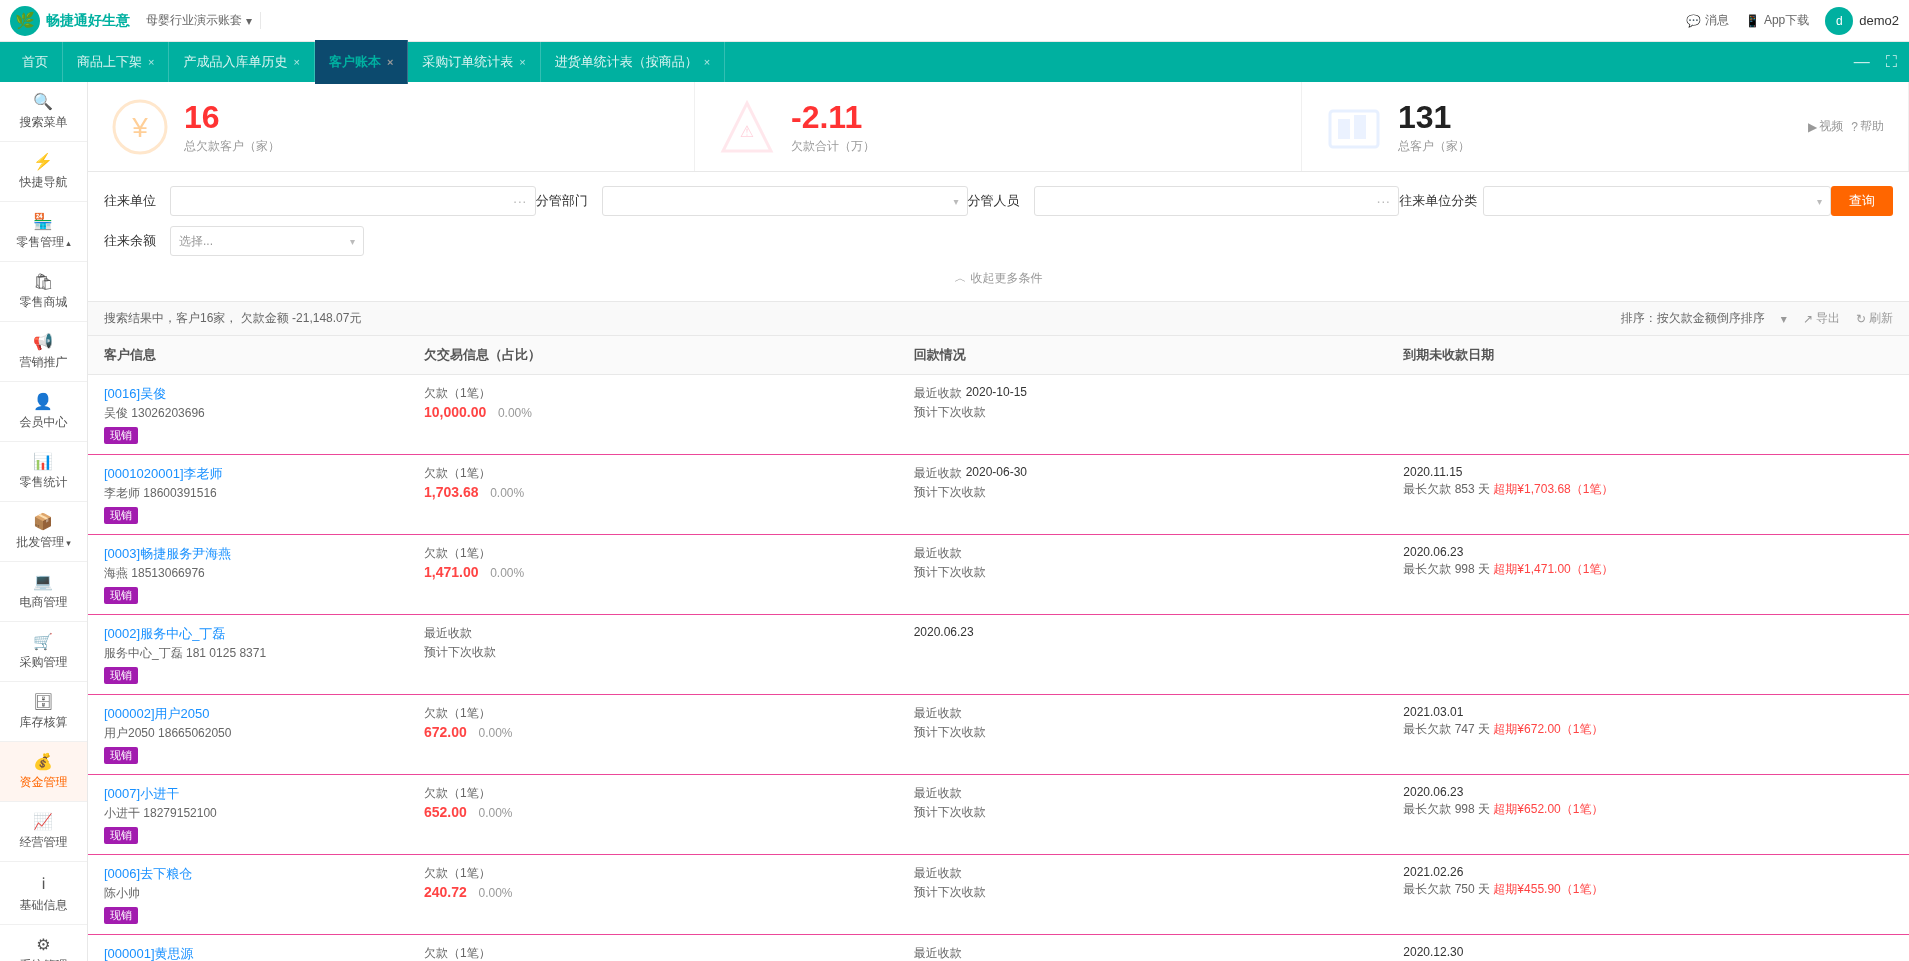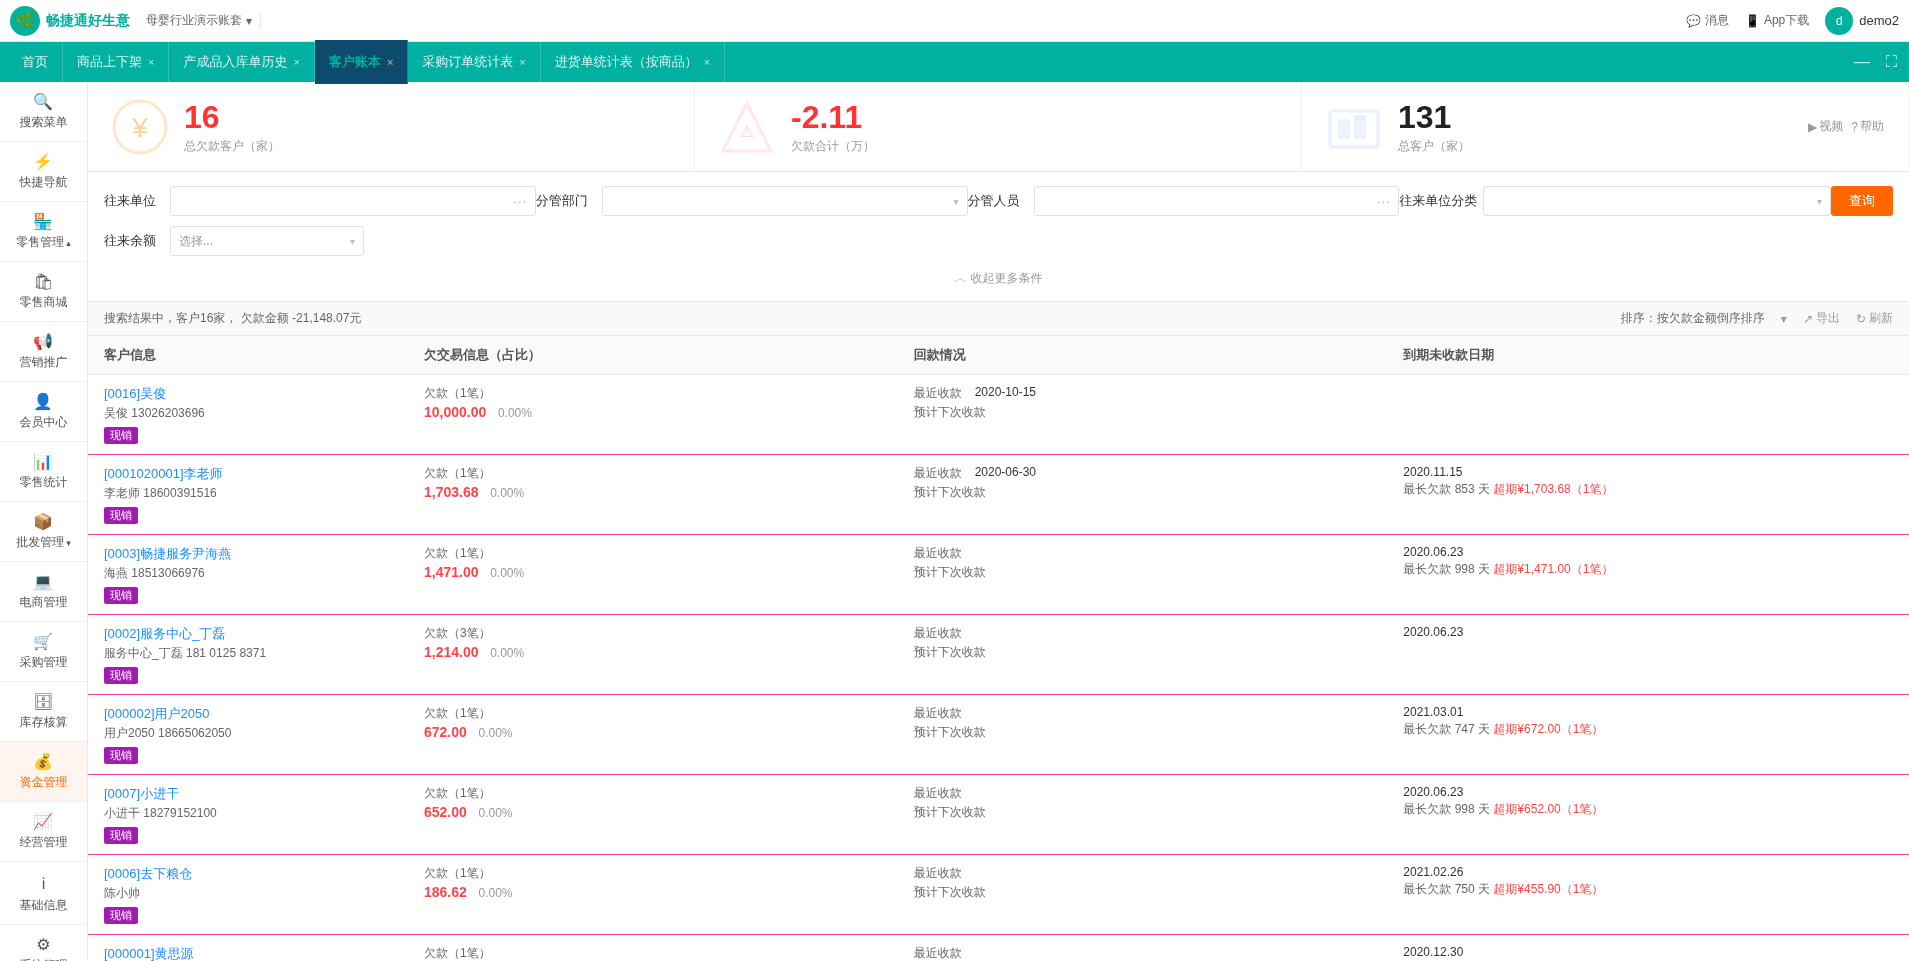--- a/index.html
+++ b/index.html
@@ -80,21 +80,21 @@
     .customer-name { color: #1890ff; font-size: 13px; cursor: pointer; }
     .customer-phone { font-size: 12px; color: #666; margin: 2px 0; }
     .customer-tag { display: inline-block; background: #a21caf; color: white; font-size: 11px; padding: 1px 6px; border-radius: 2px; margin-top: 3px; }
 
     .debt-info { display: flex; flex-direction: column; gap: 2px; }
     .debt-label { font-size: 12px; color: #666; }
     .debt-amount { font-size: 14px; color: #ff4444; font-weight: bold; }
     .debt-percent { font-size: 12px; color: #999; margin-left: 8px; }
 
     .recovery-info { display: flex; flex-direction: column; gap: 2px; }
-    .recovery-row { font-size: 12px; color: #666; display: flex; gap: 13px; }
+    .recovery-row { font-size: 12px; color: #666; display: flex; gap: 4px; }
     .recovery-date { font-size: 12px; color: #333; }
 
     .overdue-info { display: flex; flex-direction: column; gap: 2px; }
     .overdue-date { font-size: 12px; color: #333; }
     .overdue-days { font-size: 12px; color: #666; }
     .overdue-link { color: #ff4444; cursor: pointer; font-size: 12px; }
 
     
     .content::-webkit-scrollbar { width: 6px; }
     .content::-webkit-scrollbar-track { background: #f1f1f1; }
@@ -436,27 +436,20 @@
             </div>
           </div>
         </div>
 
         <div class="table-row">
           <div>
             <div class="customer-name">[0002]服务中心_丁磊</div>
             <div class="customer-phone">服务中心_丁磊  181 0125 8371</div>
             <span class="customer-tag">现销</span>
           </div>
-          <div class="debt-info">
-            <span class="debt-label">欠款（3笔）</span>
-            <span>
-              <span class="debt-amount">1,214.00</span>
-              <span class="debt-percent">0.00%</span>
-            </span>
-          </div>
           <div class="recovery-info">
             <div class="recovery-row">
               <span>最近收款</span>
             </div>
             <div class="recovery-row">
               <span>预计下次收款</span>
             </div>
           </div>
           <div class="overdue-info">
             <div class="overdue-date">2020.06.23</div>
@@ -523,21 +516,21 @@
 
         <div class="table-row">
           <div>
             <div class="customer-name">[0006]去下粮仓</div>
             <div class="customer-phone">陈小帅</div>
             <span class="customer-tag">现销</span>
           </div>
           <div class="debt-info">
             <span class="debt-label">欠款（1笔）</span>
             <span>
-              <span class="debt-amount">186.62</span>
+              <span class="debt-amount">240.72</span>
               <span class="debt-percent">0.00%</span>
             </span>
           </div>
           <div class="recovery-info">
             <div class="recovery-row">
               <span>最近收款</span>
             </div>
             <div class="recovery-row">
               <span>预计下次收款</span>
             </div>

